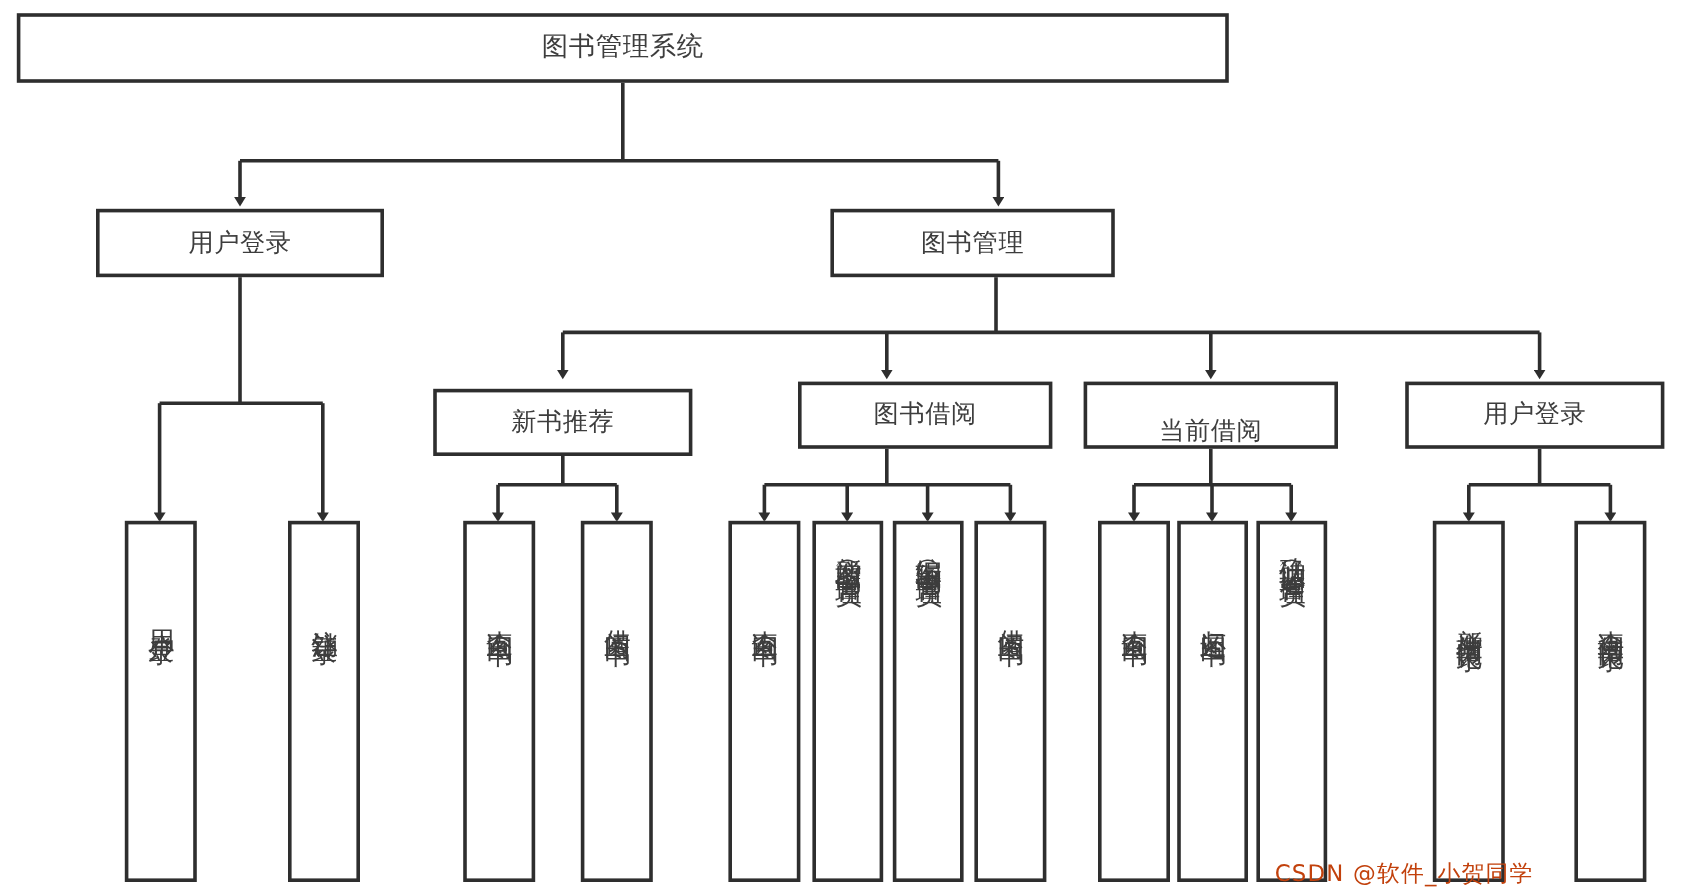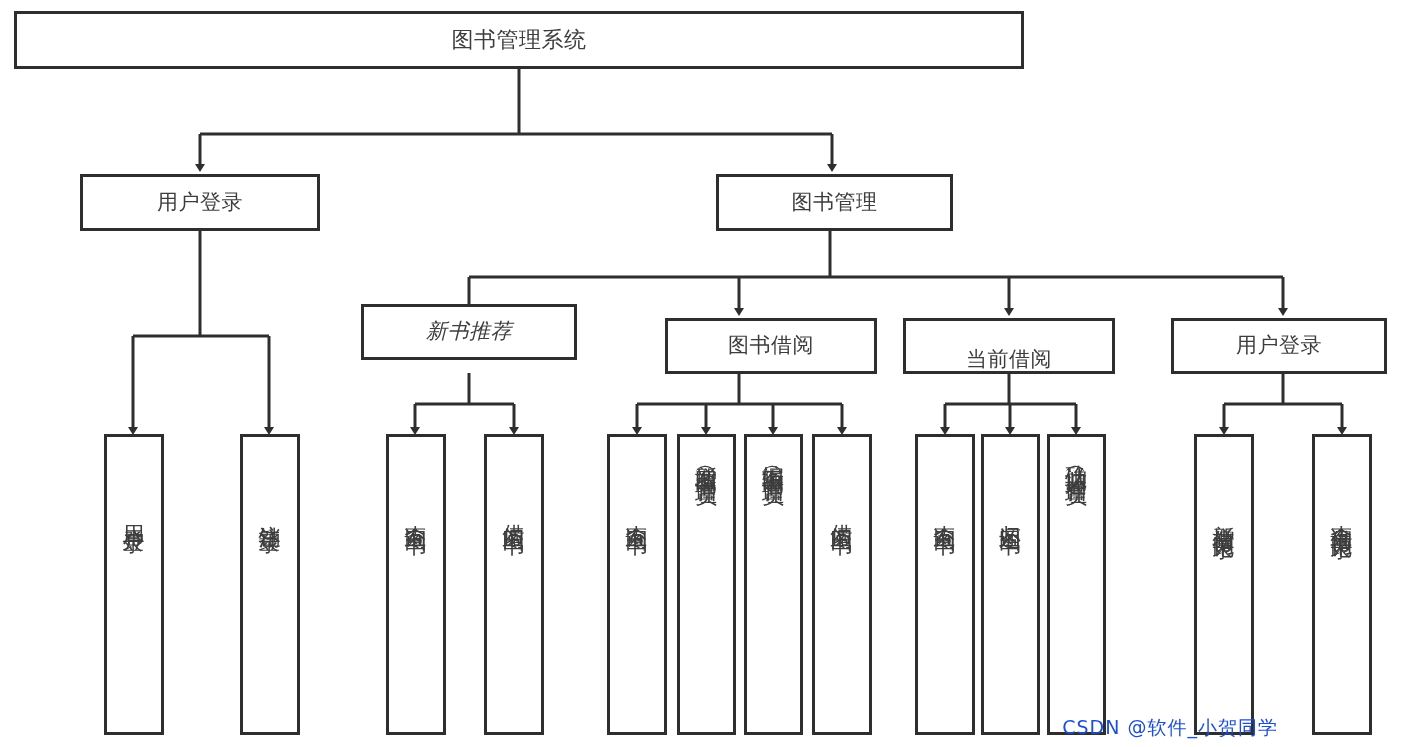--- a/index.html
+++ b/index.html
@@ -52,21 +52,21 @@
     letter-spacing:3px;
     color:#3d3d3d;
     white-space:nowrap;
   }
   .leaf.center .vlbl{margin-top:60px;}
 
   #watermark{
     position:absolute;
     right:8px;bottom:6px;
     font-size:19px;
-    color:#1d4ed8;
+    color:#c2410c;
     white-space:nowrap;
     letter-spacing:1px;
   }
 </style>
 </head>
 <body>
 
 <div id="stage">
 
   <svg id="wires" viewBox="0 0 1405 747">
@@ -119,25 +119,25 @@
     </g>
   </svg>
 
   <div class="node root" style="left:14px;top:11px;width:1010px;height:58px;">
     <span class="lbl">图书管理系统</span>
   </div>
 
   <div class="node lvl1" style="left:80px;top:174px;width:240px;height:57px;">
     <span class="lbl">用户登录</span>
   </div>
-  <div class="node lvl1" style="left:716px;top:174px;width:237px;height:57px;">
+  <div class="node lvl1" style="left:692px;top:174px;width:237px;height:57px;">
     <span class="lbl">图书管理</span>
   </div>
 
-  <div class="node lvl2" style="left:361px;top:304px;width:216px;height:56px;font-style:italic;">
+  <div class="node lvl2" style="left:361px;top:324px;width:216px;height:56px;">
     <span class="lbl">新书推荐</span>
   </div>
   <div class="node lvl2" style="left:665px;top:318px;width:212px;height:56px;">
     <span class="lbl">图书借阅</span>
   </div>
   <div class="node lvl2" style="left:903px;top:318px;width:212px;height:56px;align-items:flex-end;">
     <span class="lbl">当前借阅</span>
   </div>
   <div class="node lvl2" style="left:1171px;top:318px;width:216px;height:56px;">
     <span class="lbl">用户登录</span>

